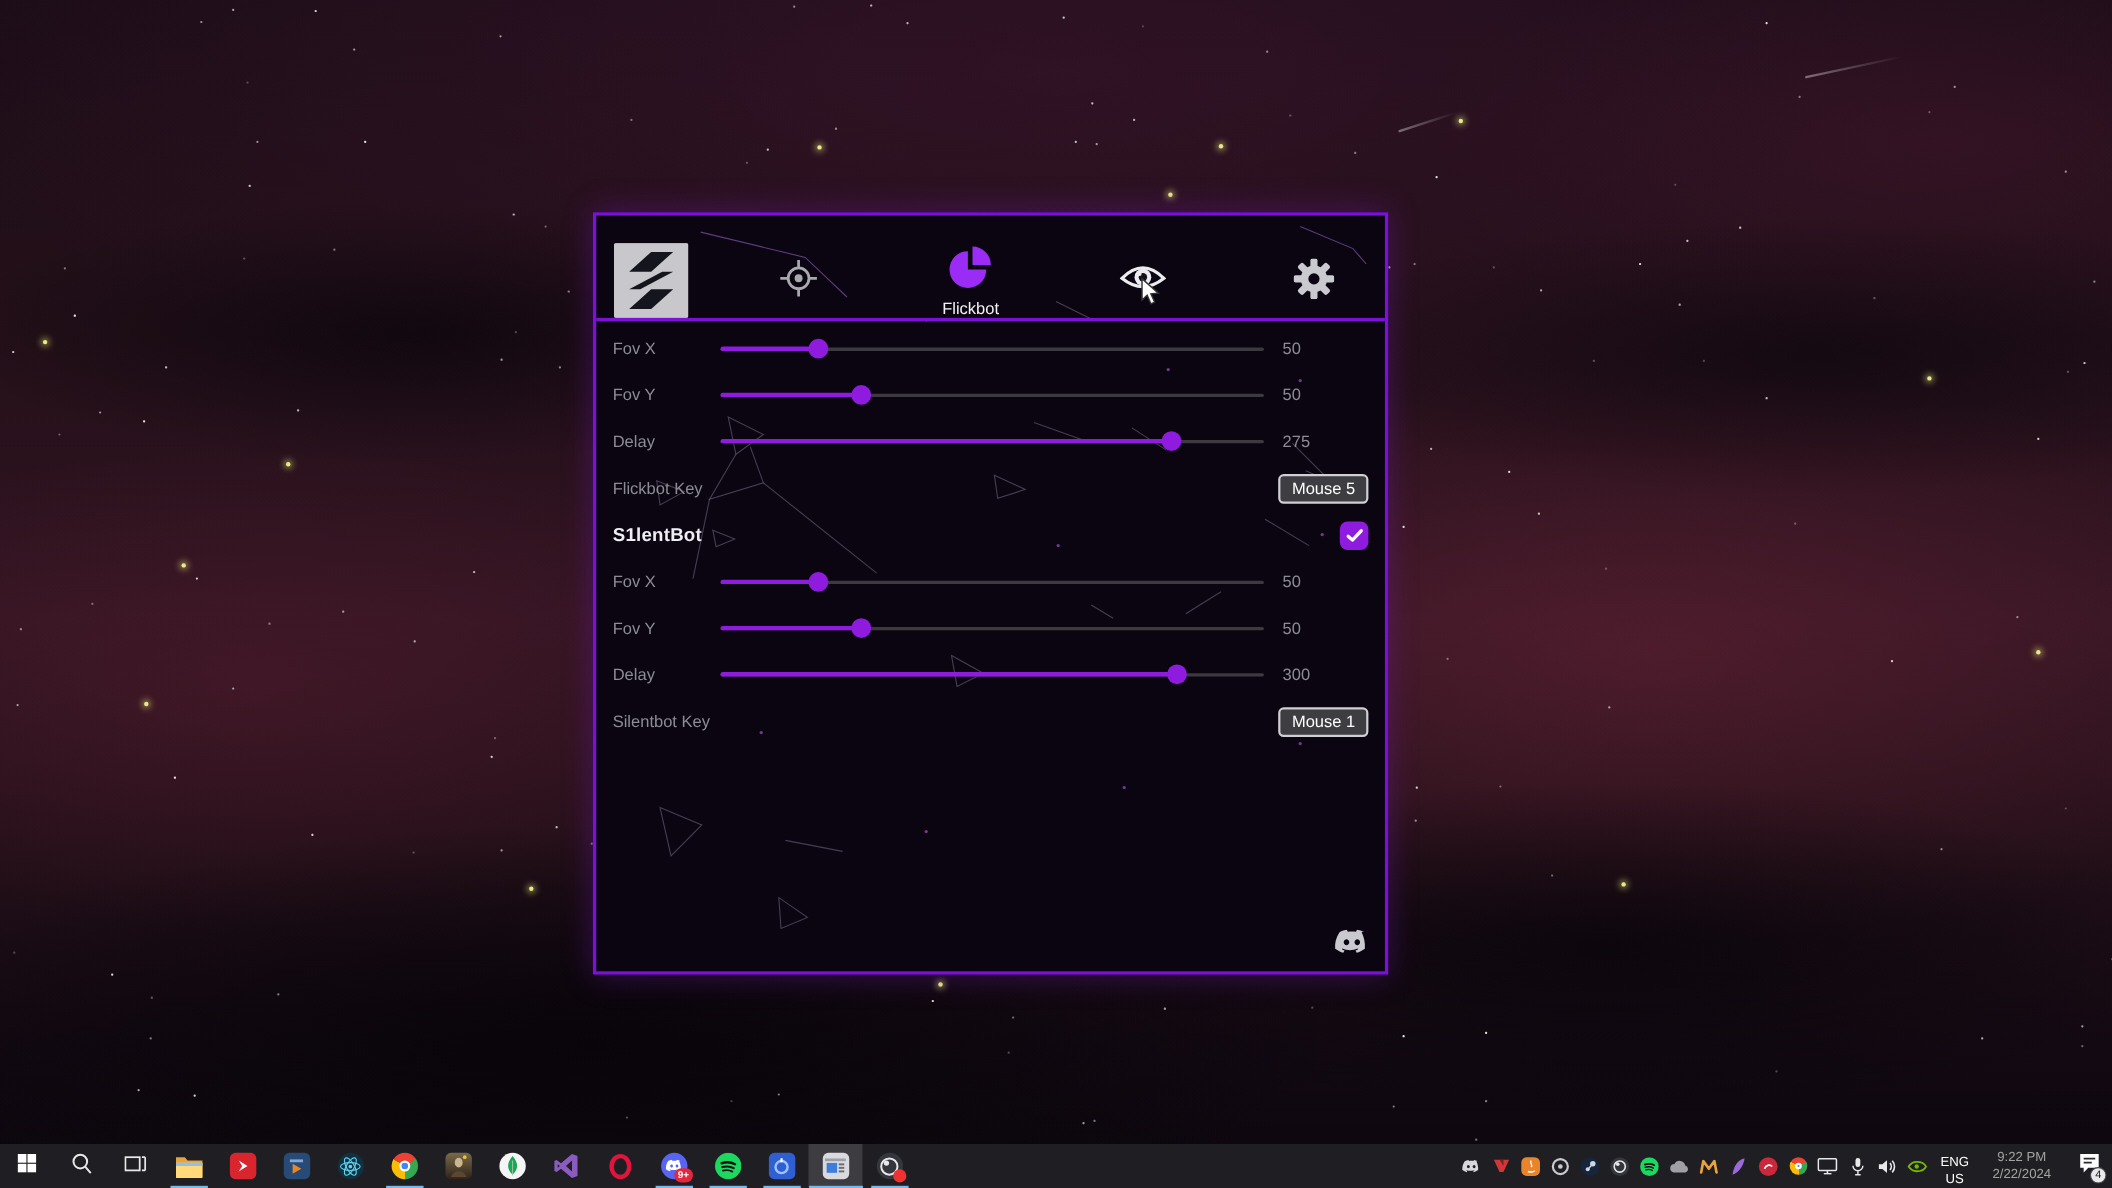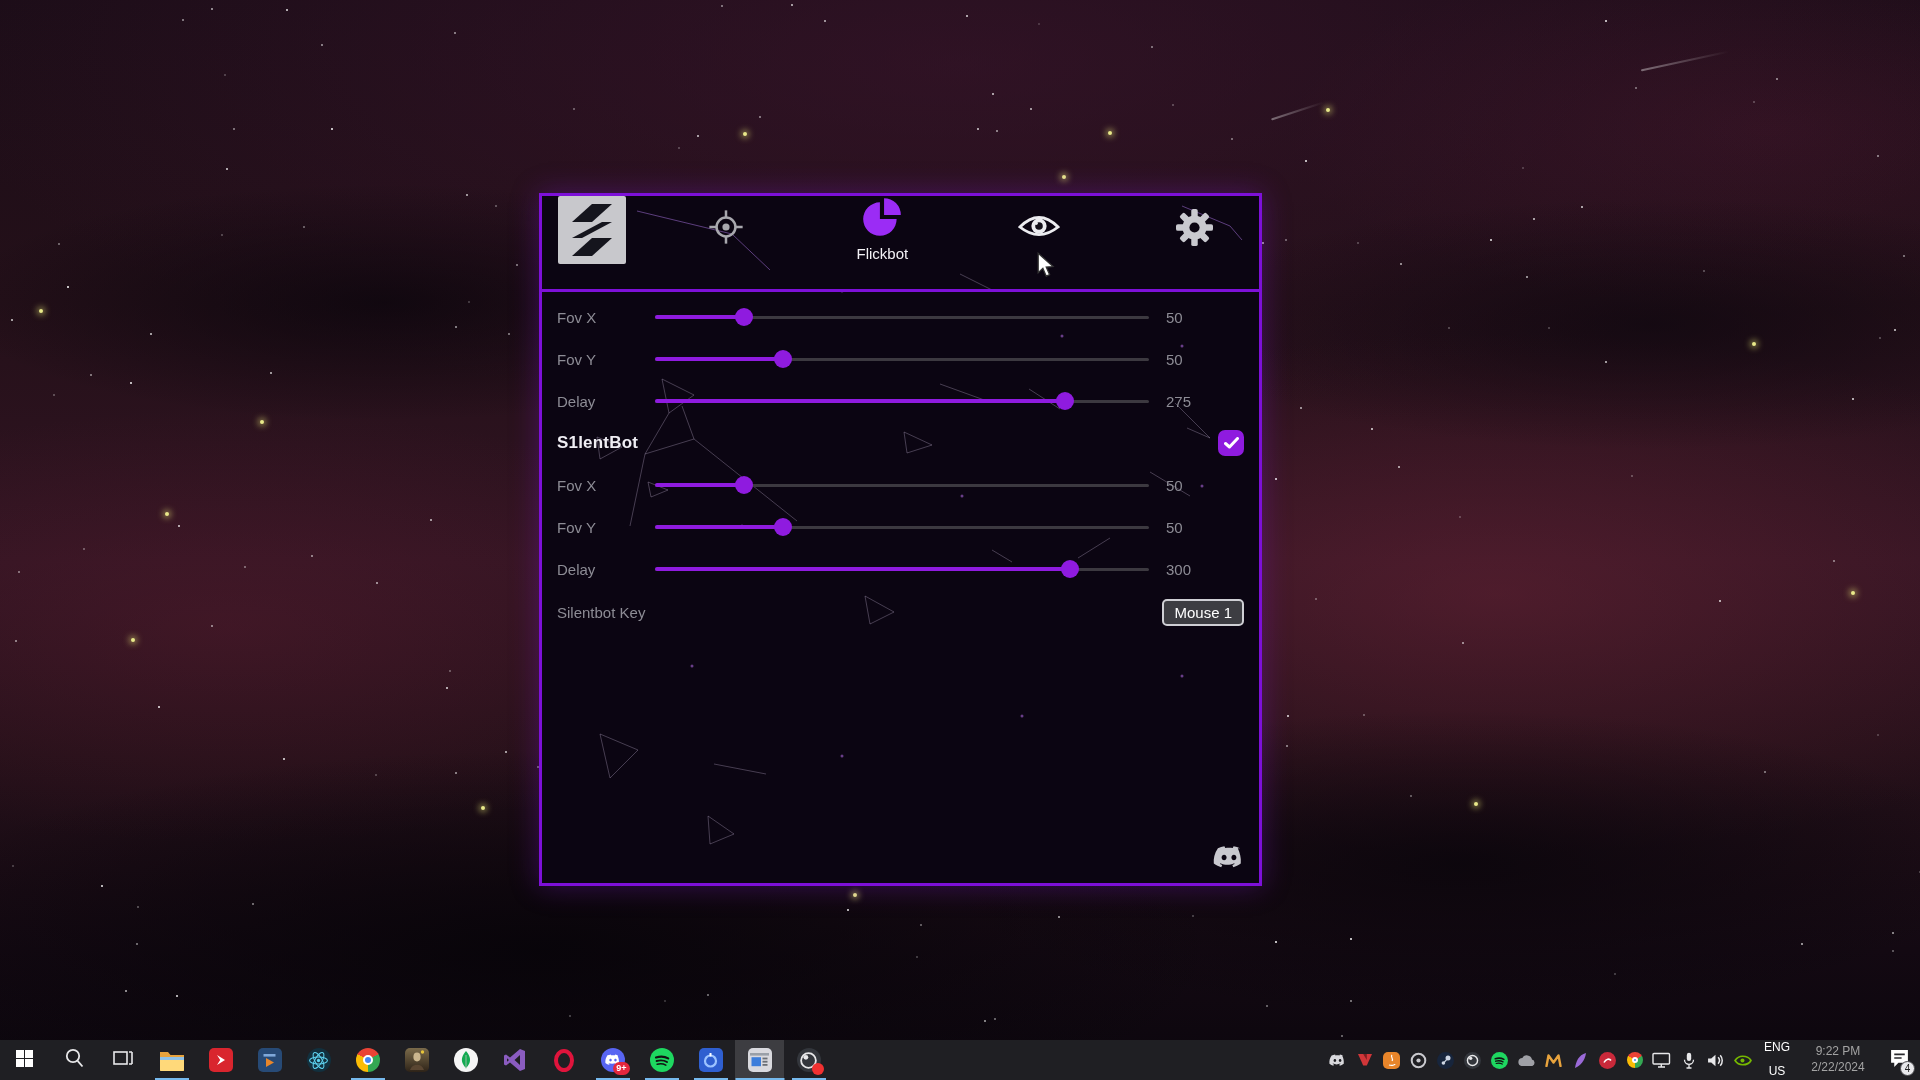--- a/index.html
+++ b/index.html
@@ -25,21 +25,21 @@
   .fly { position:absolute; width:4px; height:4px; border-radius:50%; background:#e9e98a; box-shadow:0 0 6px 2px rgba(233,233,120,.55); }
   .meteor { position:absolute; height:2px; background:linear-gradient(90deg, rgba(255,255,255,.7), transparent); border-radius:2px; }
 
   
   .win {
     position:absolute; left:539px; top:193px; width:723px; height:693px;
     border:3px solid var(--border,#7d10d8); background:#0b0512;
     box-shadow:0 0 26px rgba(130,25,210,.35);
   }
   .particles { position:absolute; inset:0; pointer-events:none; }
-  .header { position:relative; z-index:2; height:96px; display:flex; align-items:flex-start; padding:0 16px; border-bottom:3px solid var(--border,#7d10d8); }
+  .header { position:relative; z-index:2; height:96px; display:flex; align-items:flex-end; padding:0 16px; border-bottom:3px solid var(--border,#7d10d8); }
   .logo { width:68px; height:68px; border-radius:2px; overflow:hidden; flex:0 0 auto; }
   .nav { margin-left:52px; width:566px; display:flex; justify-content:space-between; align-items:center; }
   .nav-item { width:96px; display:flex; flex-direction:column; align-items:center; justify-content:center; cursor:pointer; }
   .nav-label { margin-top:3px; color:#f4f2f6; font-size:15px; }
   .content { position:relative; z-index:2; padding:4px 15px 0; }
   .group-head { display:flex; align-items:center; justify-content:space-between; height:42px; }
   .group-title { color:#efedf3; font-size:17px; font-weight:700; letter-spacing:.2px; }
   .checkbox { width:26px; height:26px; border-radius:7px; background:var(--accent,#8f1bdf); display:grid; place-items:center; cursor:pointer; }
   .srow { display:flex; align-items:center; height:42px; }
   .lbl { width:98px; color:#8d8c95; font-size:15px; }
@@ -66,21 +66,21 @@
   .ic-cir.sm, .ic-sq.sm { width:17px; height:17px; }
   .chrome { position:relative; width:24px; height:24px; border-radius:50%; display:inline-block;
     background:conic-gradient(from -60deg,#ea4335 0 120deg,#34a853 0 240deg,#fbbc05 0 360deg); }
   .chrome-in { position:absolute; left:50%; top:50%; transform:translate(-50%,-50%); width:10px; height:10px; border-radius:50%; background:#4285f4; border:2.5px solid #fff; }
   .chrome.chrome-sm { width:16px; height:16px; } .chrome-sm .chrome-in { width:6px; height:6px; border-width:2px; }
   .opera-ring { width:20px; height:23px; border:4px solid #e0143c; border-radius:50%; display:inline-block; }
   .badge9 { position:absolute; right:-5px; bottom:-3px; background:#e3273d; color:#fff; font-size:9px; font-weight:bold; border-radius:8px; padding:2px 3px; line-height:1; }
   .dot-red { position:absolute; right:-3px; bottom:-3px; width:12px; height:12px; border-radius:50%; background:#f03131; }
   .tray { margin-left:auto; display:flex; align-items:stretch; }
   .tray-cell { width:27px; display:grid; place-items:center; cursor:pointer; position:relative; }
-  .lang { width:42px; display:flex; flex-direction:column; justify-content:space-between; text-align:center; color:#fff; font-size:12px; line-height:1.3; cursor:pointer; }
+  .lang { width:42px; display:flex; flex-direction:column; justify-content:flex-end; text-align:center; color:#fff; font-size:12px; line-height:1.3; cursor:pointer; }
   .clock { width:80px; display:flex; flex-direction:column; justify-content:center; text-align:center; color:#a3a3a3; font-size:12px; line-height:1.3; cursor:pointer; }
   .notif { width:42px; display:grid; place-items:center; position:relative; cursor:pointer; }
   .nbadge { position:absolute; right:5px; bottom:4px; width:15px; height:15px; border-radius:50%; background:#e9e9ec; border:1px solid #4a4a4e; color:#222; font-size:10px; display:grid; place-items:center; }
 </style>
 </head>
 <body>
 
 <div class="clouds"></div>
 <div id="stars">
     <span class="star" style="left: 1350px; top: 938px; width: 1.6px; height: 1.6px; opacity: 0.88;"></span>
@@ -373,20 +373,24 @@
   <div class="srow">
     <span class="lbl">Delay</span>
     <div class="slider">
       <span class="track"></span>
       <span class="fill" style="width: 83%;"></span>
       <span class="thumb" style="left: calc(83% - 9px);"></span>
     </div>
     <span class="val">275</span>
   </div>
 </div>
+    <div class="key-row">
+      <span class="lbl">Flickbot Key</span>
+      <button class="key-btn">Mouse 5</button>
+    </div>
   </section>
 
   <section class="group">
     <div class="group-head">
       <h2 class="group-title">S1lentBot</h2>
       <span class="checkbox">
         <svg width="15" height="12" viewBox="0 0 15 12">
           <path d="M1.5 6.5 L5.5 10 L13.5 1.5" stroke="#fff" stroke-width="3" fill="none" stroke-linecap="round" stroke-linejoin="round"></path>
         </svg>
       </span>

